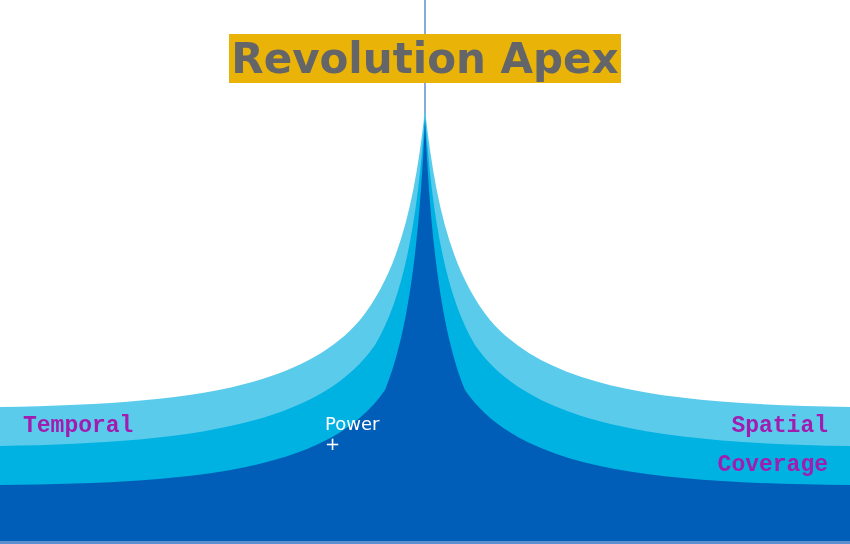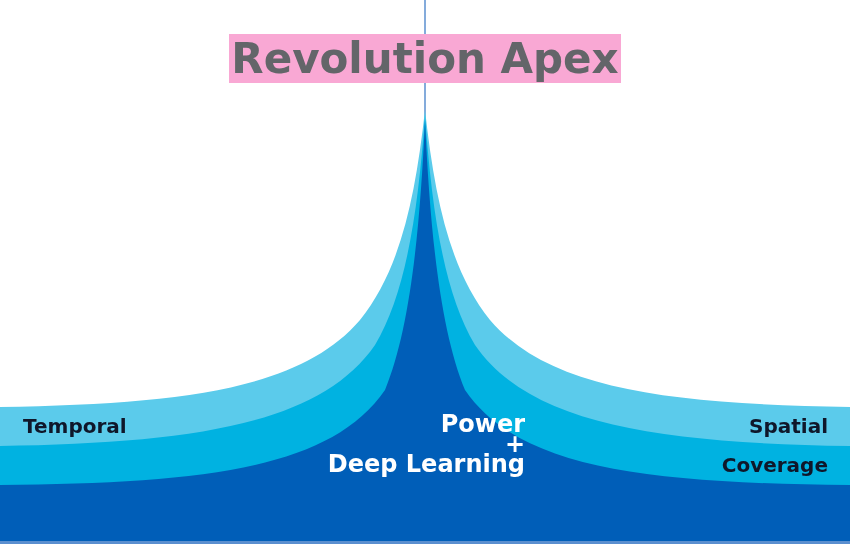--- a/index.html
+++ b/index.html
@@ -3,28 +3,29 @@
   <meta charset="utf-8">
   <style>
     html, body { margin: 0; padding: 0; background: #ffffff; }
     body { width: 850px; height: 544px; position: relative; overflow: hidden; font-family: "DejaVu Sans", sans-serif; }
     .canvas { position: absolute; left: 0; top: 0; width: 850px; height: 544px; }
     .title {
       position: absolute; left: 0; width: 850px; top: 34px; text-align: center;
       font-size: 42px; font-weight: bold; color: #636569; letter-spacing: 0px;
       z-index: 3;
     }
-    .title span { background: #f9a8d4; padding: 0 2px; margin-top: 40px; }
+    .title span { background: #eab308; padding: 0 2px; margin-top: 40px; }
     .label {
-      position: absolute; color: #0f172a; font-weight: bold; font-size: 20px; z-index: 4;
+      position: absolute; color: #a21caf; font-weight: bold; font-size: 23px; z-index: 4;
       line-height: 22px;
+      font-family: Liberation Mono, monospace;
     }
     .center-label {
-      position: absolute; left: 325px; width: 200px; top: 414px; text-align: right;
-      color: #ffffff; font-weight: bold; font-size: 24px; line-height: 20px; z-index: 4;
+      position: absolute; left: 325px; width: 200px; top: 414px; text-align: left;
+      color: #ffffff; font-weight: normal; font-size: 18px; line-height: 20px; z-index: 4;
     }
     .center-label div { height: 20px; }
   </style>
 </head>
 <body>
 
 <div class="canvas">
   <svg width="850" height="544" viewBox="0 0 850 544" xmlns="http://www.w3.org/2000/svg">
 
     <line x1="425" y1="0" x2="425" y2="130" stroke="#5b8fcf" stroke-width="1.5"></line>
@@ -40,15 +41,14 @@
 
   <div class="title"><span>Revolution Apex</span></div>
 
   <div class="label" style="left:23px; top:415px;">Temporal</div>
   <div class="label" style="right:22px; top:415px; text-align:left;">Spatial</div>
   <div class="label" style="right:22px; top:454px; text-align:center;">Coverage</div>
 
   <div class="center-label">
     <div>Power</div>
     <div>+</div>
-    <div>Deep Learning</div>
   </div>
 </div>
 
 </body></html>

